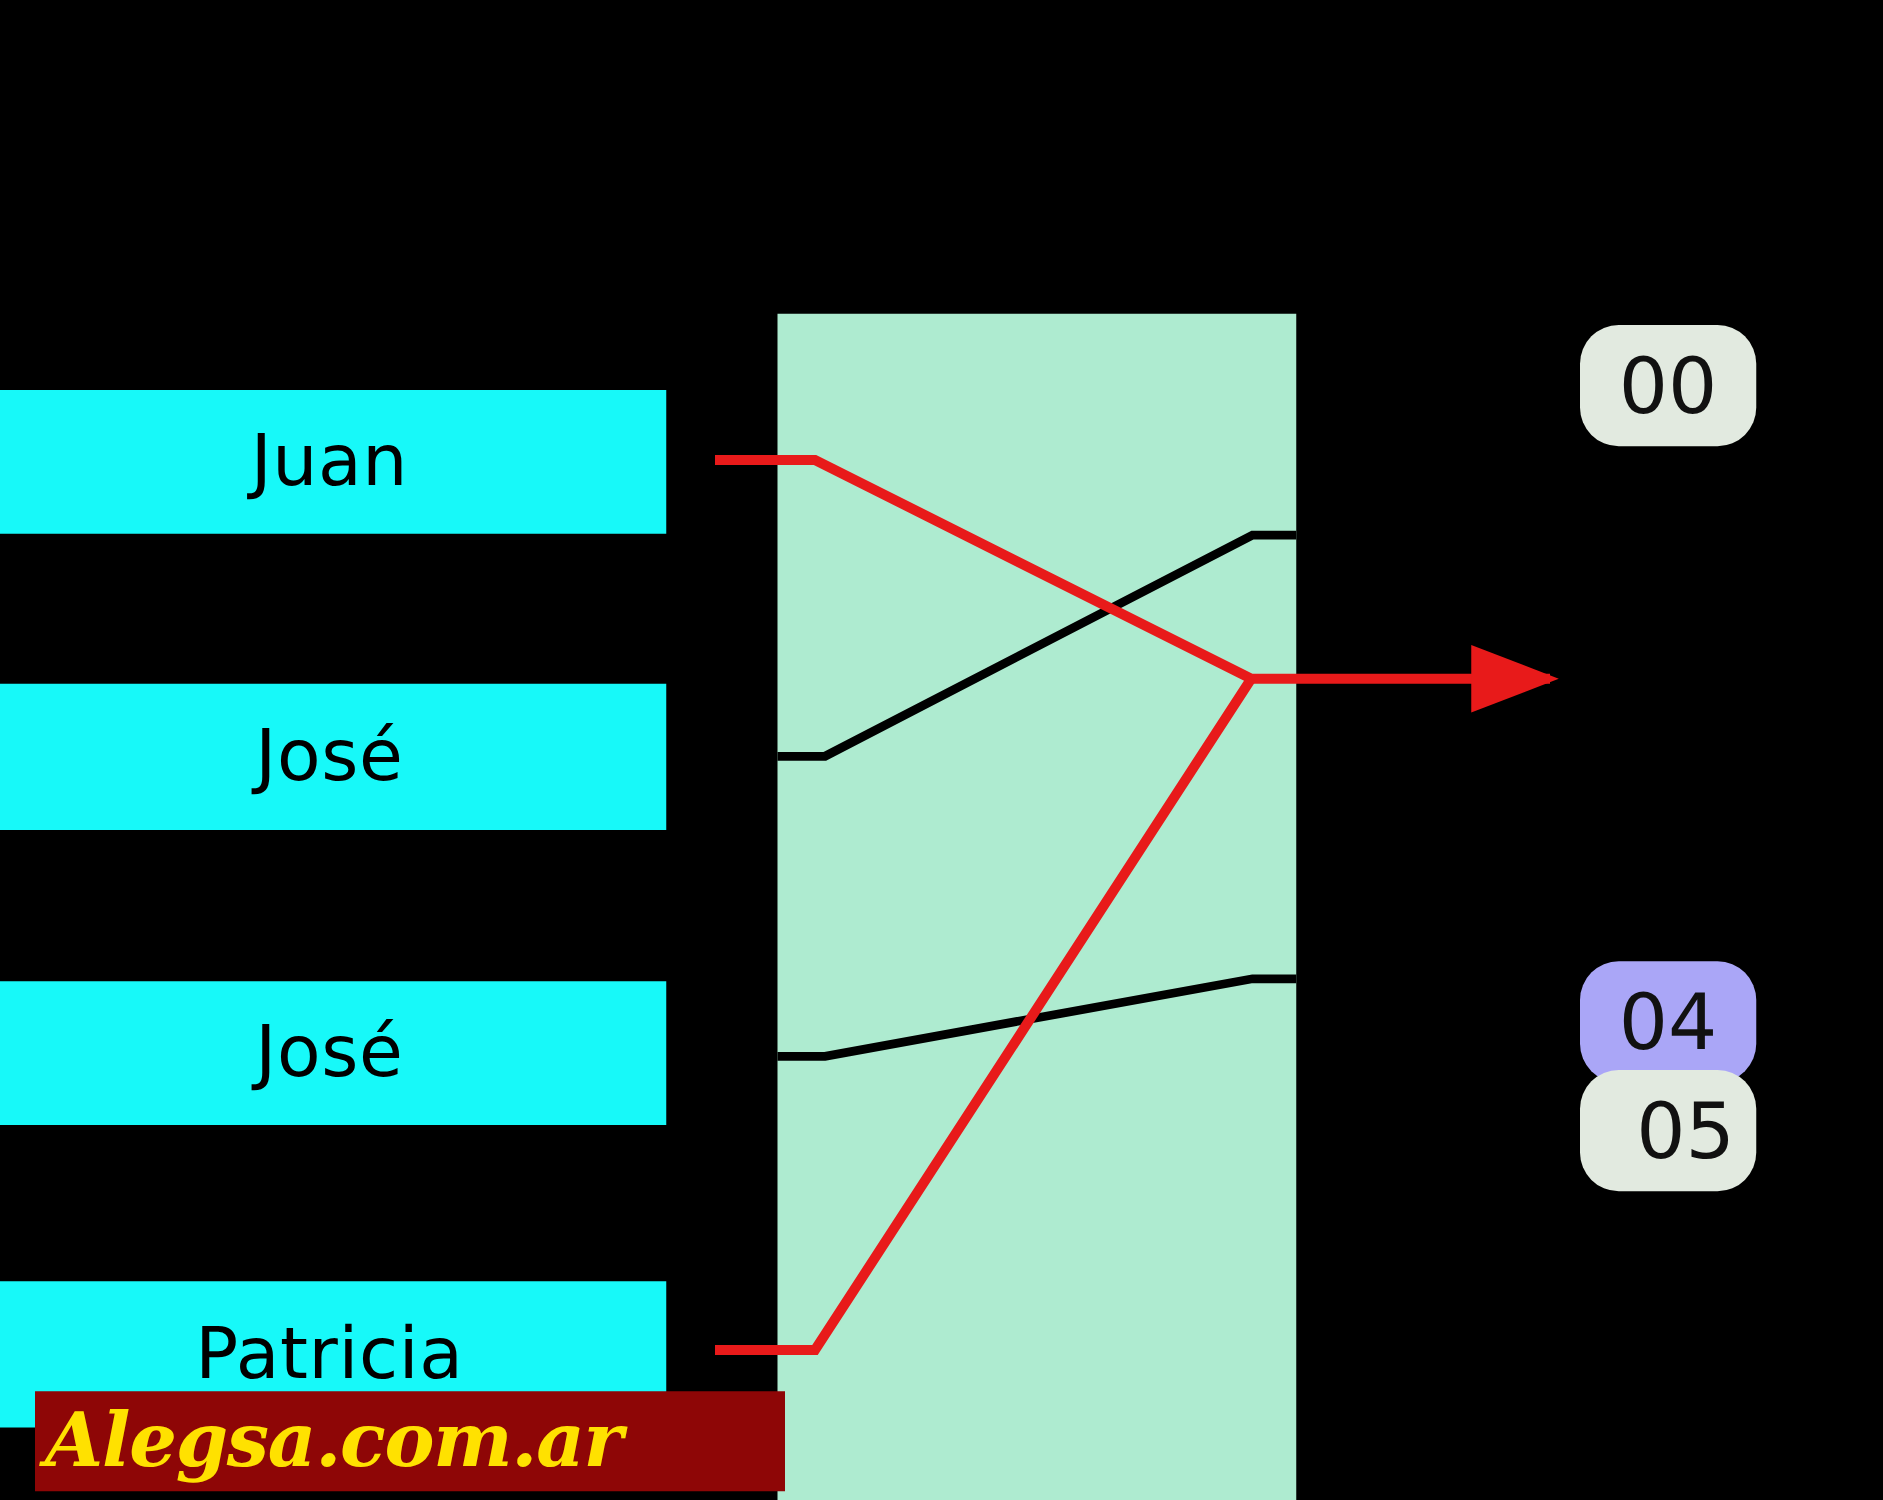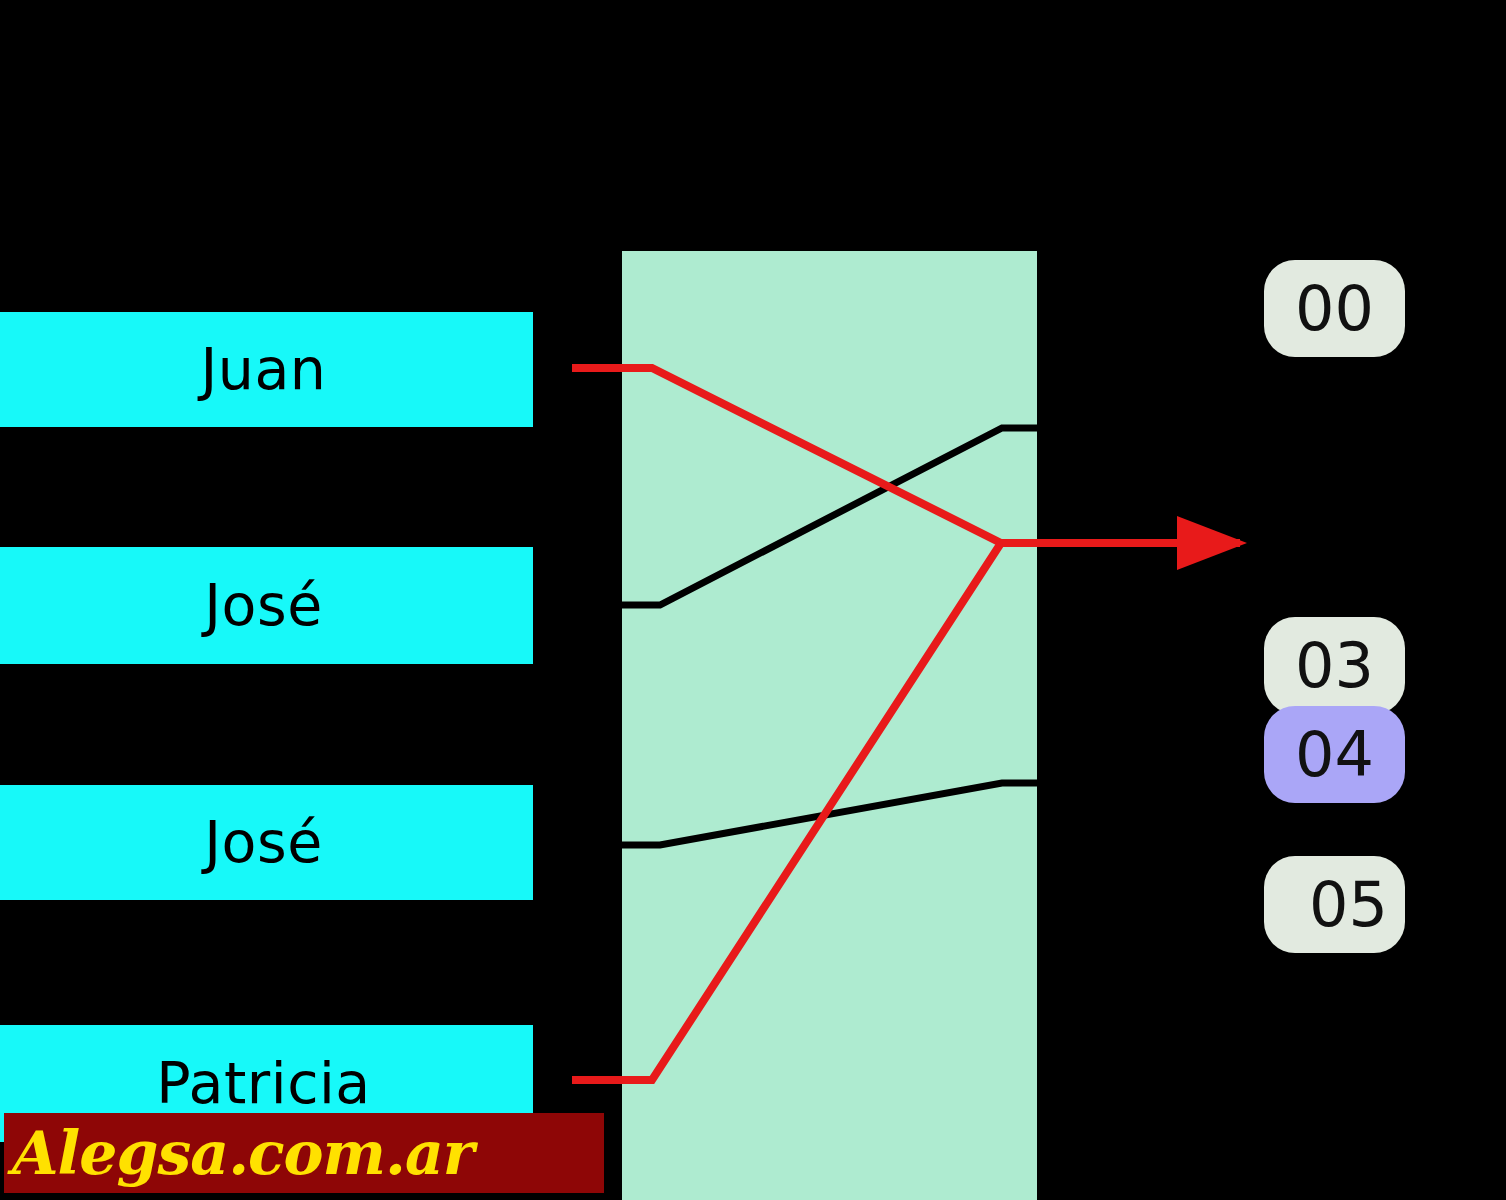--- a/index.html
+++ b/index.html
@@ -68,21 +68,21 @@
     box-sizing: border-box;
     border-radius: 31px;
   }
   .bucket-empty    { background: #e2eae0; }
   .bucket-filled   { background: #aaa6f7; }
   .bucket-target   { background: #ef4444; }
 
   
   #watermark {
     position: absolute;
-    left: 4px;
+    left: 28px;
     top: 1113px;
     width: 600px;
     height: 80px;
     background: #8e0606;
     display: flex;
     align-items: center;
     justify-content: flex-start;
   }
   #watermark-text {
     font-family: "DejaVu Serif", serif;
@@ -123,24 +123,21 @@
     <g id="highlight-wires" fill="none" stroke="#e81a1a" stroke-width="8" stroke-linejoin="miter" stroke-linecap="butt">
         <path d="M 572 368 L 652 368 L 1001 543 L 1240 543"></path>
         <path d="M 572 1080 L 652 1080 L 1001 543"></path>
       </g>
     <path id="arrow-head" fill="#e81a1a" d="M 1177 516 L 1247 543 L 1177 570 Z"></path>
   </svg>
 
   <div class="bucket-box bucket-empty" style="top: 260px;">
     <span>00</span>
   </div>
-  <div class="bucket-box bucket-empty" style="top: 617px;">
-    <span>03</span>
-  </div>
-  <div class="bucket-box bucket-filled" style="top: 706px;">
+  <div class="bucket-box bucket-filled" style="top: 769px;">
     <span>04</span>
   </div>
   <div class="bucket-box bucket-empty" style="top: 856px; padding-left: 28px;">
     <span>05</span>
   </div>
 
   <div id="watermark">
     <span id="watermark-text">Alegsa.com.ar</span>
   </div>
 

